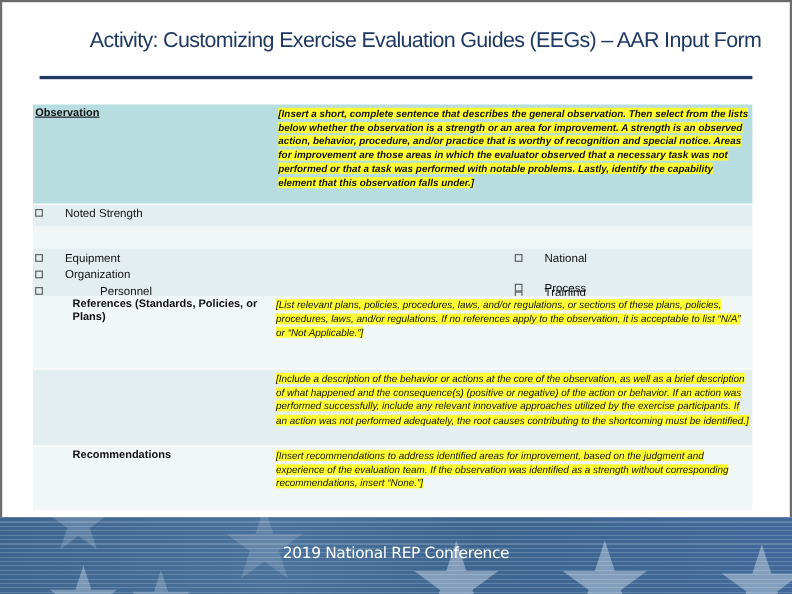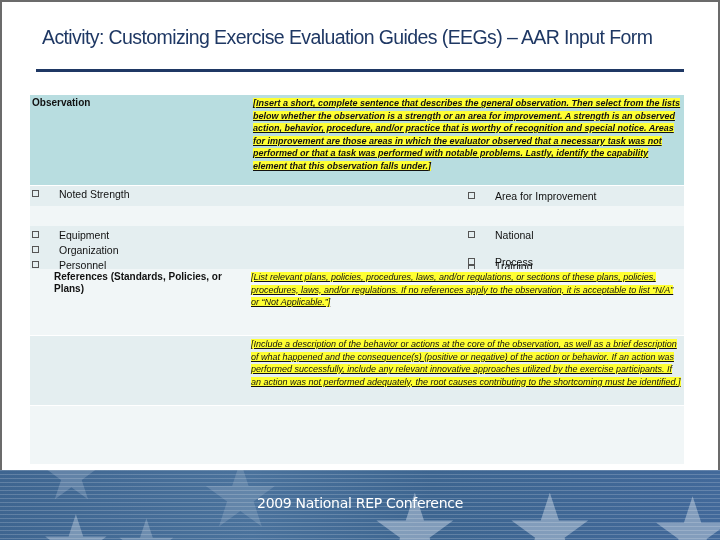--- a/index.html
+++ b/index.html
@@ -1,41 +1,41 @@
 <!DOCTYPE html>
 <html><head>
   <meta charset="utf-8">
   <style>
     * { box-sizing: border-box; margin: 0; padding: 0; }
     html, body { width: 720px; height: 540px; overflow: hidden; background: #ffffff; }
     body { font-family: "Liberation Sans", sans-serif; position: relative; }
     .frame { position: absolute; left: 0; top: 0; width: 720px; height: 540px; border: 2px solid #6b6b6b; border-bottom: none; background: #fff; }
-    .title { position: absolute; left: 42px; top: 26px; width: 650px; color: #1f3864; font-size: 19.5px; line-height: 22px; letter-spacing: -0.6px; }
+    .title { position: absolute; left: 42px; top: 26px; width: 650px; color: #1f3864; font-size: 19.5px; line-height: 22px; letter-spacing: -0.6px; text-align: right; }
     .title-rule { position: absolute; left: 36px; top: 69px; width: 648px; height: 3px; background: #1f3864; }
 
     .tbl { position: absolute; left: 30px; top: 95px; width: 654px; font-size: 10px; color: #111; }
     .row { position: absolute; left: 0; width: 654px; }
     .cell { position: absolute; top: 0; bottom: 0; }
     .lbl { font-weight: bold; font-size: 10px; line-height: 12px; padding: 2px 2px; }
     .hl { background: #ffff33; font-weight: normal; font-style: italic; font-size: 9px; line-height: 12.5px; }
     .hl.bold { font-weight: bold; }
-    .ins { padding: 2px 3px 2px 3px; font-size: 9px; line-height: 12.5px; text-decoration: underline; }
+    .ins { padding: 2px 3px 2px 3px; font-size: 9px; line-height: 12.5px; }
 
     .r-obs { top: 0; height: 90px; background: #b8dde0; }
-    .r-obs .c1 { left: 0; width: 218px; }
+    .r-obs .c1 { left: 0; width: 218px; text-decoration: underline; }
     .r-obs .c2 { left: 220px; width: 434px; }
 
     .r-sa { top: 91px; height: 20px; background: #e4eef0; }
     .r-cap { top: 111px; height: 20px; background: #f1f6f7; }
     .r-cap2 { top: 131px; height: 45px; background: #e4eef0; }
     .r-ref { top: 174px; height: 66px; background: #f1f6f7; }
     .r-ana { top: 241px; height: 69px; background: #e4eef0; }
     .r-rec { top: 311px; height: 58px; background: #f1f6f7; }
 
-    .r-ref .c1, .r-ana .c1, .r-rec .c1 { left: 4px; width: 216px; padding-left: 20px; }
+    .r-ref .c1, .r-ana .c1, .r-rec .c1 { left: 16px; width: 216px; padding-left: 20px; }
     .r-ref .c2, .r-ana .c2, .r-rec .c2 { left: 218px; width: 436px; }
 
     .chk { position: absolute; display: flex; align-items: center; font-size: 10px; height: 15px; }
     .box { display: inline-block; width: 7px; height: 7px; border: 1px solid #555; margin-right: 20px; margin-left: 2px; }
     .chk span.t { font-size: 10.5px; color: #111; }
 
     .cap-label { position: absolute; left: 2px; top: 21px; font-size: 10.5px; }
 
     .footer { position: absolute; left: 0; top: 470px; width: 720px; height: 70px; overflow: hidden;
       background: linear-gradient(90deg, #3e6590 0%, #4a729c 35%, #3d6590 60%, #42699a 100%); }
@@ -59,40 +59,36 @@
     <div class="cell c2 ins">
       <span class="hl bold">[Insert a short, complete sentence that describes the general observation. Then select from the lists below whether the observation is a strength or an area for improvement. A strength is an observed action, behavior, procedure, and/or practice that is worthy of recognition and special notice. Areas for improvement are those areas in which the evaluator observed that a necessary task was not performed or that a task was performed with notable problems. Lastly, identify the capability element that this observation falls under.]</span>
     </div>
   </div>
 
   <div class="row r-sa">
     <div class="chk" style="left:0; top:0;">
       <span class="box"></span>
       <span class="t">Noted Strength</span>
     </div>
-    <div class="chk" style="left:436px; top:2px;">
-      <span class="box"></span>
-      <span class="t">Area for Improvement</span>
-    </div>
   </div>
 
   <div class="row r-cap">
     <div class="cap-label">Capability Element</div>
   </div>
 
   <div class="row r-cap2">
     <div class="chk" style="left:0; top:1px;text-align:center;">
       <span class="box"></span>
       <span class="t">Equipment</span>
     </div>
     <div class="chk" style="left:0; top:16px;">
       <span class="box"></span>
       <span class="t">Organization</span>
     </div>
-    <div class="chk" style="left:0; top:31px;">
+    <div class="chk" style="left:0; top:31px;gap:32px;">
       <span class="box"></span>
       <span class="t">Personnel</span>
     </div>
     <div class="chk" style="left:436px; top:1px;">
       <span class="box"></span>
       <span class="t">National</span>
     </div>
     <div class="chk" style="left:436px; top:16px;margin-top:12px;">
       <span class="box"></span>
       <span class="t">Process</span>
@@ -110,26 +106,30 @@
     </div>
   </div>
 
   <div class="row r-ana">
     <div class="cell c2 ins">
       <span class="hl">[Include a description of the behavior or actions at the core of the observation, as well as a brief description of what happened and the consequence(s) (positive or negative) of the action or behavior. If an action was performed successfully, include any relevant innovative approaches utilized by the exercise participants. If an action was not performed adequately, the root causes contributing to the shortcoming must be identified.]</span>
     </div>
   </div>
 
   <div class="row r-rec">
+    <div class="cell c1 lbl">Recommendations</div>
+    <div class="cell c2 ins">
+      <span class="hl">[Insert recommendations to address identified areas for improvement, based on the judgment and experience of the evaluation team. If the observation was identified as a strength without corresponding recommendations, insert “None.”]</span>
+    </div>
   </div>
 </div>
 
 <div class="footer">
   <div class="star" style="left:40px; top:-30px; font-size:70px; opacity:0.35;">★</div>
   <div class="star" style="left:200px; top:-20px; font-size:90px; opacity:0.3;">★</div>
   <div class="star" style="left:40px; top:35px; font-size:80px; opacity:0.6;">★</div>
   <div class="star" style="left:115px; top:40px; font-size:70px; opacity:0.45;">★</div>
   <div class="star" style="left:370px; top:10px; font-size:100px; opacity:0.7;">★</div>
   <div class="star" style="left:505px; top:10px; font-size:100px; opacity:0.7;">★</div>
   <div class="star" style="left:650px; top:15px; font-size:95px; opacity:0.7;">★</div>
   <div class="stripes"></div>
-  <div class="footer-text">2009 National REP Conference</div>
+  <div class="footer-text">2019 National REP Conference</div>
 </div>
 
 </body></html>

